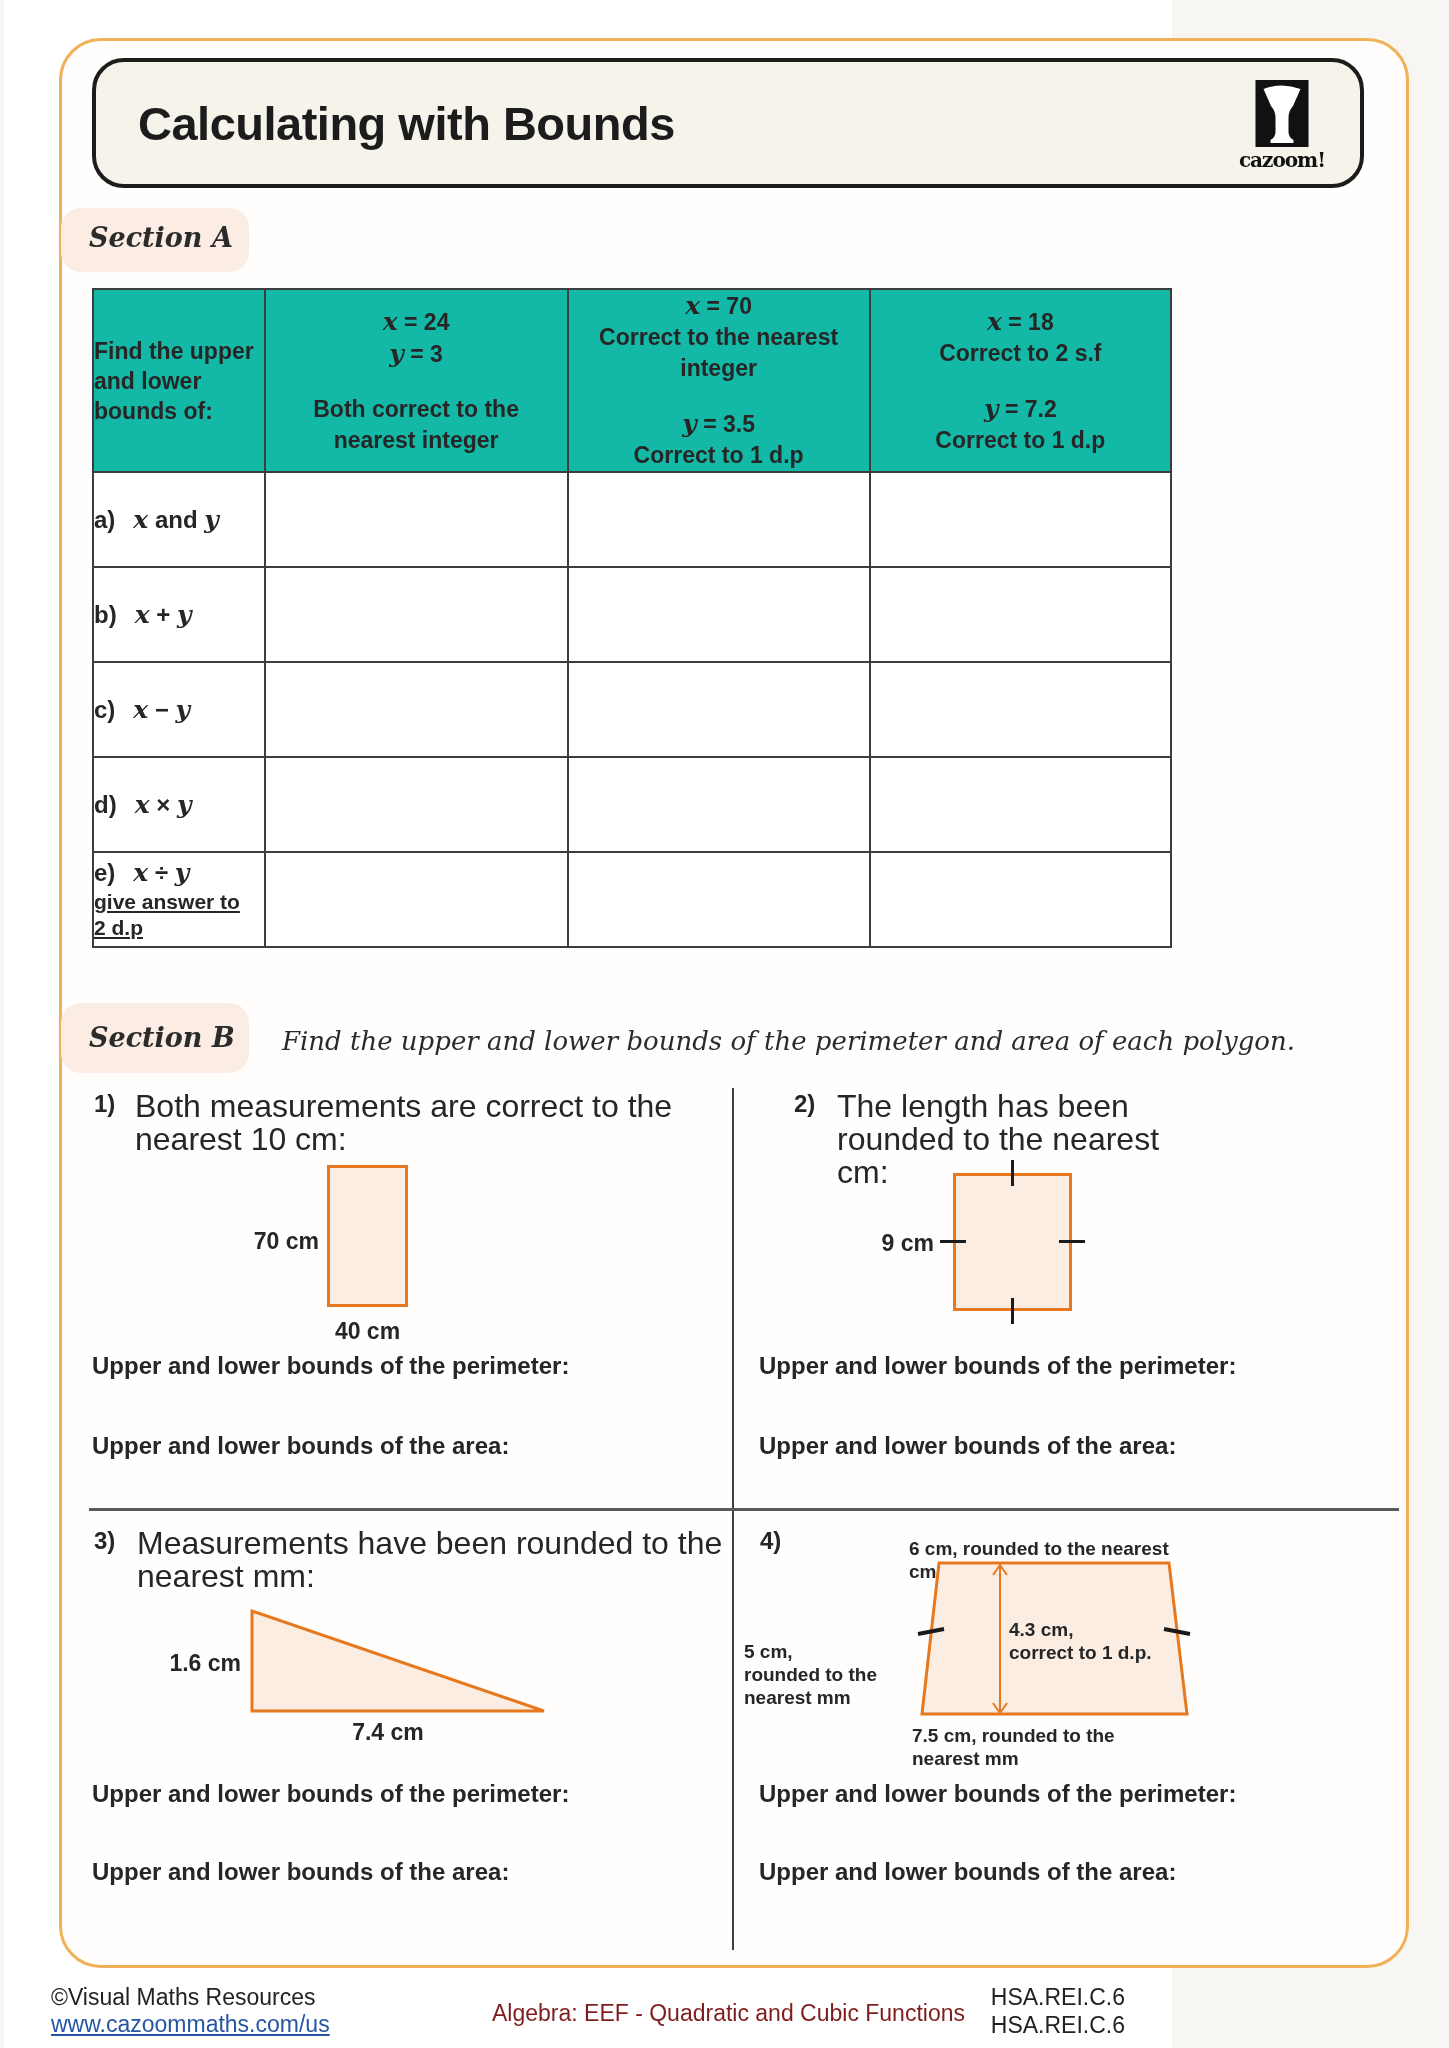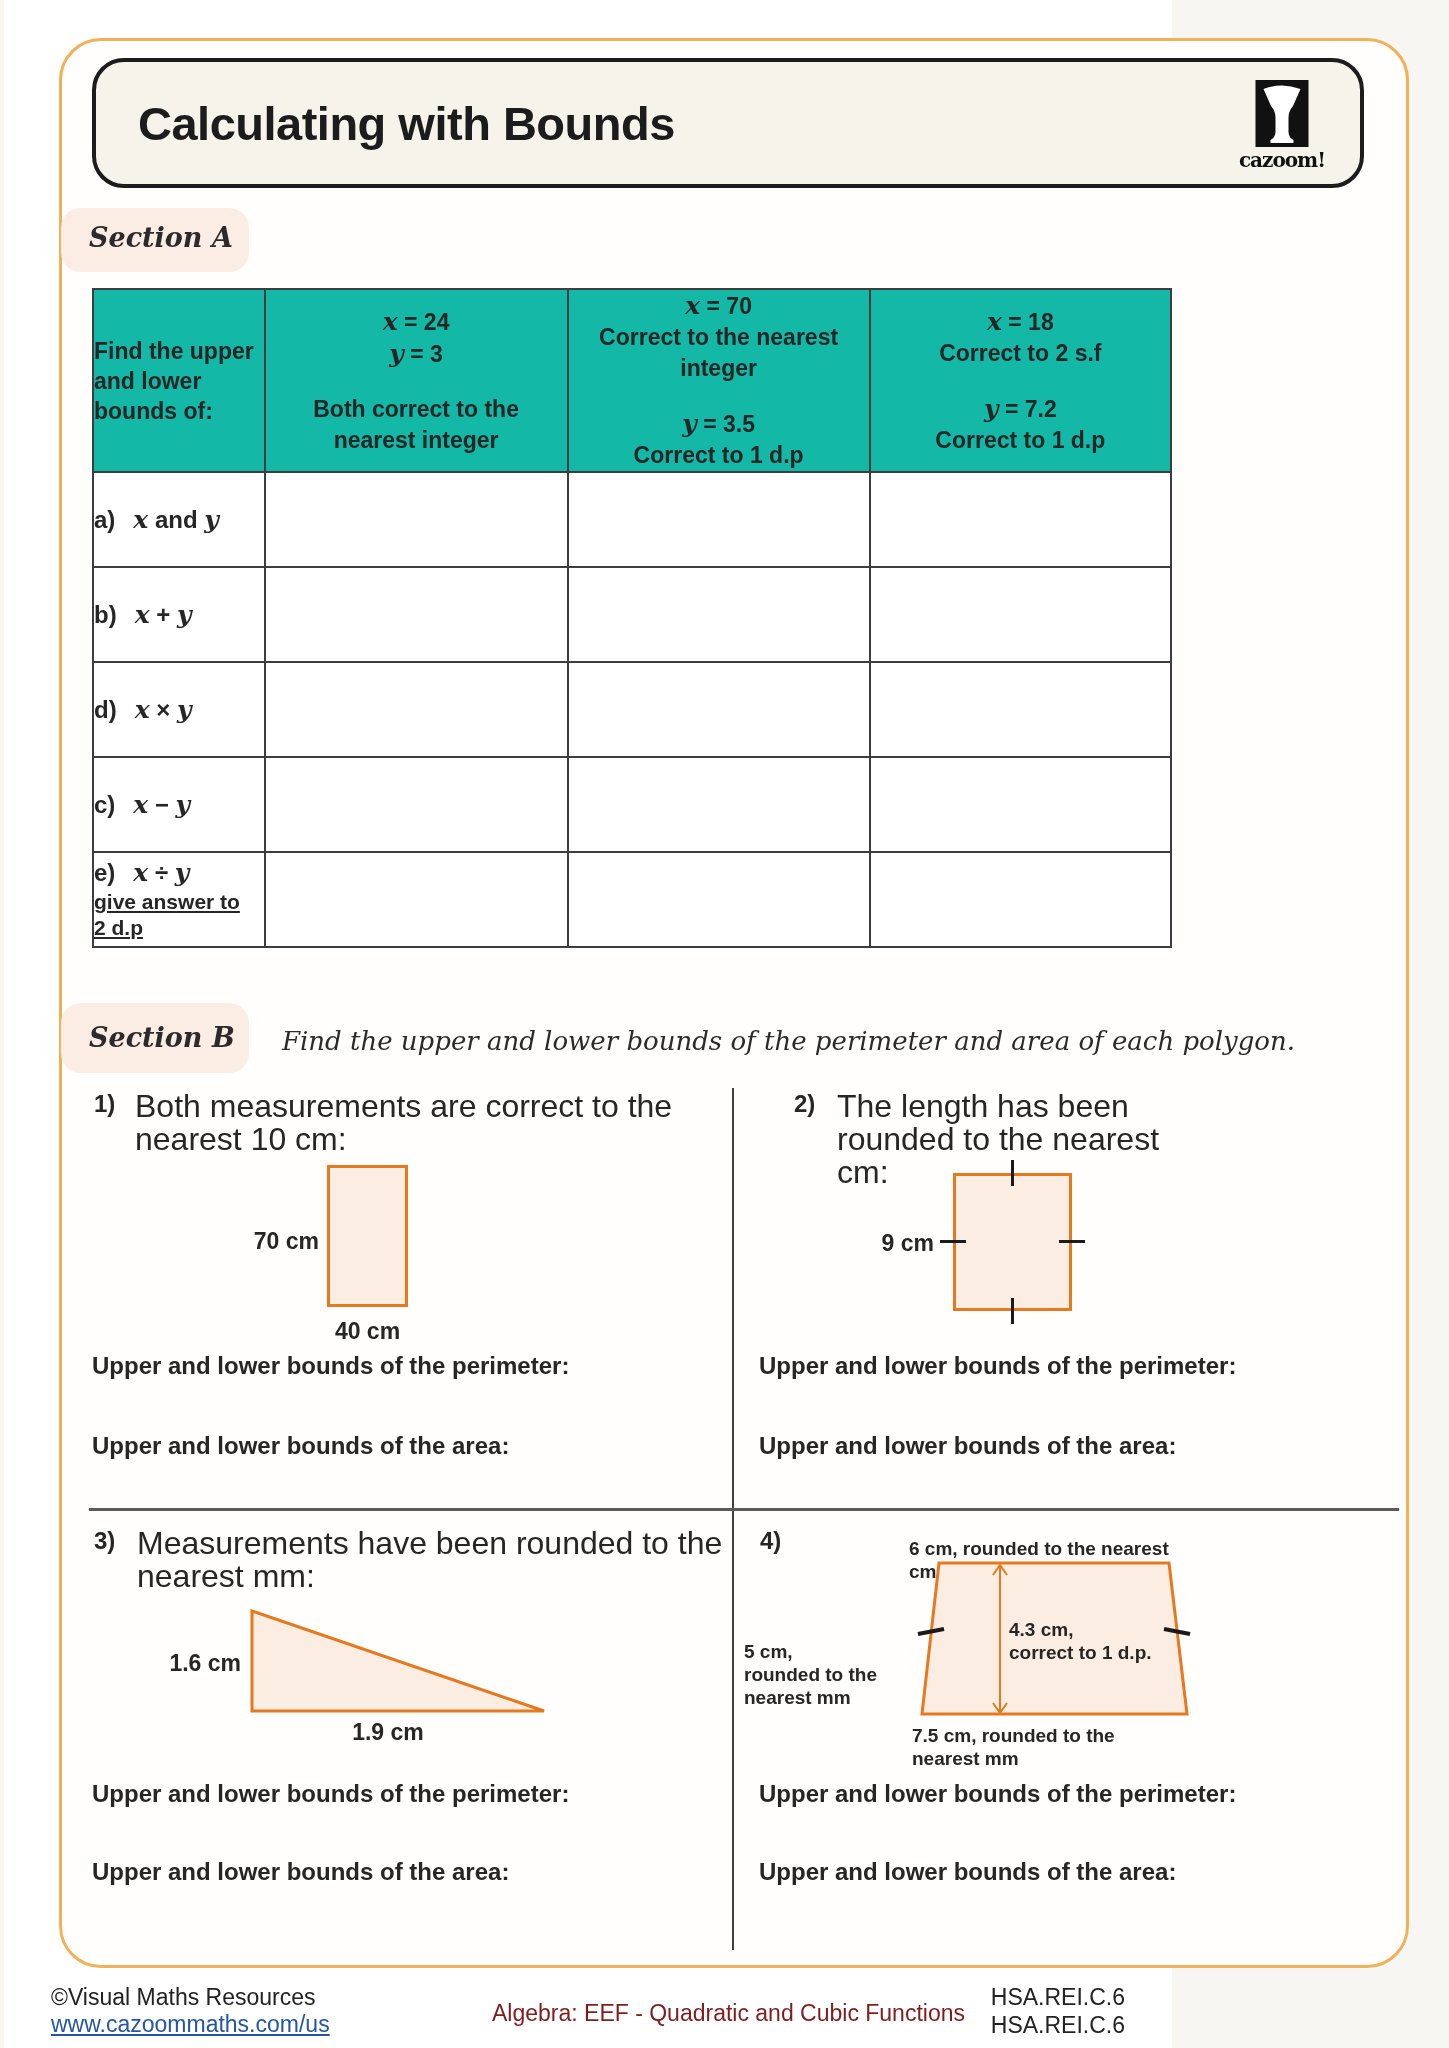--- a/index.html
+++ b/index.html
@@ -115,29 +115,29 @@
         <tr style="height: 95px;">
           <td class="label-cell">
             <div class="expr"><span class="letter">b)</span><span class="mv">x</span><span> + </span><span class="mv">y</span></div>
           </td>
           <td class="answer-cell"></td>
           <td class="answer-cell"></td>
           <td class="answer-cell"></td>
         </tr>
         <tr style="height: 95px;">
           <td class="label-cell">
+            <div class="expr"><span class="letter">c)</span><span class="mv">x</span><span> − </span><span class="mv">y</span></div>
+          </td>
+          <td class="answer-cell"></td>
+          <td class="answer-cell"></td>
+          <td class="answer-cell"></td>
+        </tr>
+        <tr style="height: 95px;">
+          <td class="label-cell">
             <div class="expr"><span class="letter">d)</span><span class="mv">x</span><span> × </span><span class="mv">y</span></div>
-          </td>
-          <td class="answer-cell"></td>
-          <td class="answer-cell"></td>
-          <td class="answer-cell"></td>
-        </tr>
-        <tr style="height: 95px;">
-          <td class="label-cell">
-            <div class="expr"><span class="letter">c)</span><span class="mv">x</span><span> − </span><span class="mv">y</span></div>
           </td>
           <td class="answer-cell"></td>
           <td class="answer-cell"></td>
           <td class="answer-cell"></td>
         </tr>
         <tr style="height: 95px;">
           <td class="label-cell">
             <div class="expr"><span class="letter">e)</span><span class="mv">x</span><span> ÷ </span><span class="mv">y</span></div>
             <div class="note">give answer to
 2 d.p</div>
@@ -182,21 +182,21 @@
   </div>
 
   <div>
     <div class="pnum" style="left:90px;top:1527px;">3)</div>
     <div class="pstatement" style="left:133px;top:1527px;">Measurements have been rounded to the
 nearest mm:</div>
     <svg class="shape" style="left:200px;top:1600px;" width="350" height="120" viewBox="0 0 350 120">
       <polygon points="48,11 48,111 340,111" fill="#fbede1" stroke="#e6791f" stroke-width="3" stroke-linejoin="miter"></polygon>
     </svg>
     <div class="dim" style="left:140px;top:1650px;width:97px;text-align:right;">1.6 cm</div>
-    <div class="dim" style="left:334px;top:1719px;width:100px;text-align:center;">1.9 cm</div>
+    <div class="dim" style="left:334px;top:1719px;width:100px;text-align:center;">7.4 cm</div>
     <div class="prompt" style="left:88px;top:1780px;">Upper and lower bounds of the perimeter:</div>
     <div class="prompt" style="left:88px;top:1858px;">Upper and lower bounds of the area:</div>
   </div>
 
   <div>
     <div class="pnum" style="left:756px;top:1527px;">4)</div>
     <div class="dim-sm" style="left:905px;top:1537px;">6 cm, rounded to the nearest cm</div>
     <svg class="shape" style="left:870px;top:1550px;" width="340" height="180" viewBox="0 0 340 180">
       <polygon points="65,13 295,13 313,164 48,164" fill="#fbede1" stroke="#e6791f" stroke-width="3" stroke-linejoin="miter"></polygon>
       <g stroke="#e6791f" stroke-width="2" fill="none">

